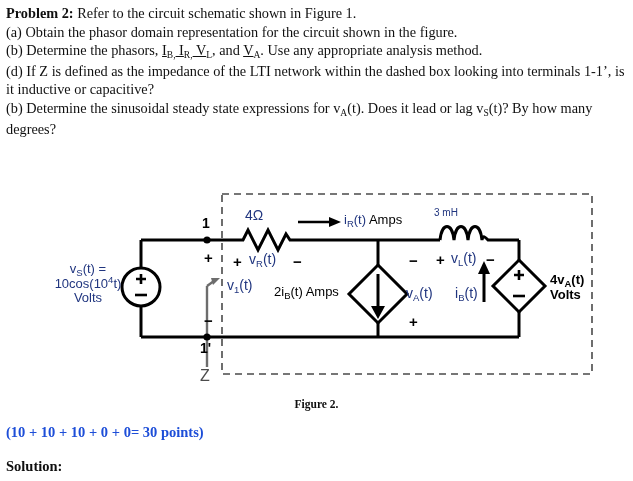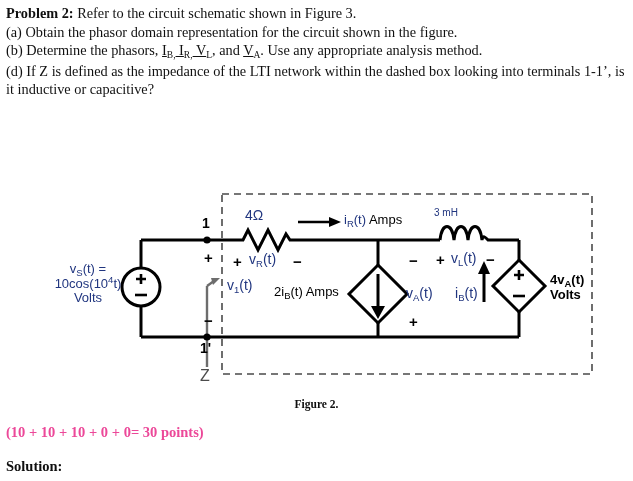--- a/index.html
+++ b/index.html
@@ -75,46 +75,47 @@
     font-size: 11.5px;
     color: #0f0f0f;
   }
   #points-line {
     position: absolute;
     left: 6px;
     top: 424px;
     font-family: "Liberation Serif", serif;
     font-weight: bold;
     font-size: 14.5px;
-    color: #ec4899;
+    color: #1d4ed8;
   }
   #solution-line {
     position: absolute;
     left: 6px;
     top: 458px;
     font-family: "Liberation Serif", serif;
     font-weight: bold;
     font-size: 14.5px;
     color: #0f0f0f;
     text-align: center;
   }
 </style>
 </head>
 <body>
 
 <div id="problem-text">
   <p>
     <span class="b">Problem 2:</span>
-    <span>Refer to the circuit schematic shown in Figure 3.</span>
+    <span>Refer to the circuit schematic shown in Figure 1.</span>
   </p>
   <p>(a) Obtain the phasor domain representation for the circuit shown in the figure.</p>
   <p>
     <span>(b) Determine the phasors, </span><span class="uline">I<sub>B,</sub> I<sub>R,</sub> V<sub>L</sub></span>, and <span class="uline">V<sub>A</sub></span><span>. Use any appropriate analysis method.</span>
   </p>
   <p>(d) If Z is defined as the impedance of the LTI network within the dashed box looking into terminals 1-1’, is it inductive or capacitive?</p>
+  <p>(b) Determine the sinusoidal steady state expressions for v<sub>A</sub>(t). Does it lead or lag v<sub>S</sub>(t)? By how many degrees?</p>
 </div>
 
 <div id="figure">
 
   <svg width="633" height="215" viewBox="0 0 633 215">
 
     <rect x="222" y="12" width="370" height="180" fill="none" stroke="#4a4a4a" stroke-width="1.6" stroke-dasharray="7,5"></rect>
 
     <path d="M141,58 L141,58 L238,58" stroke="#000" stroke-width="3" fill="none"></path>
 

